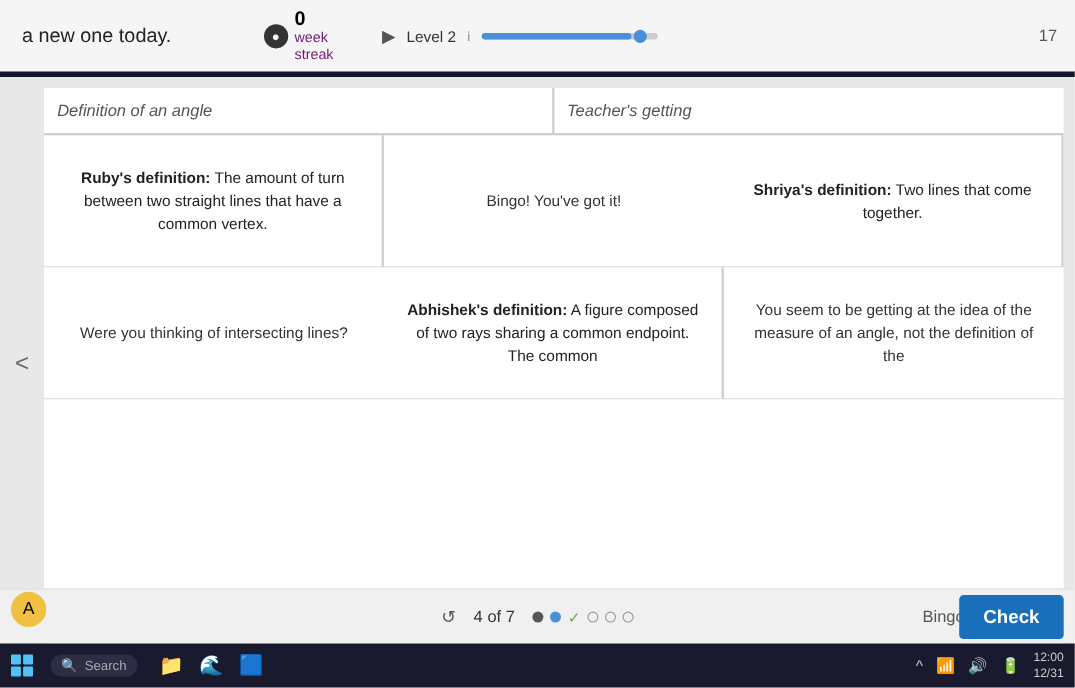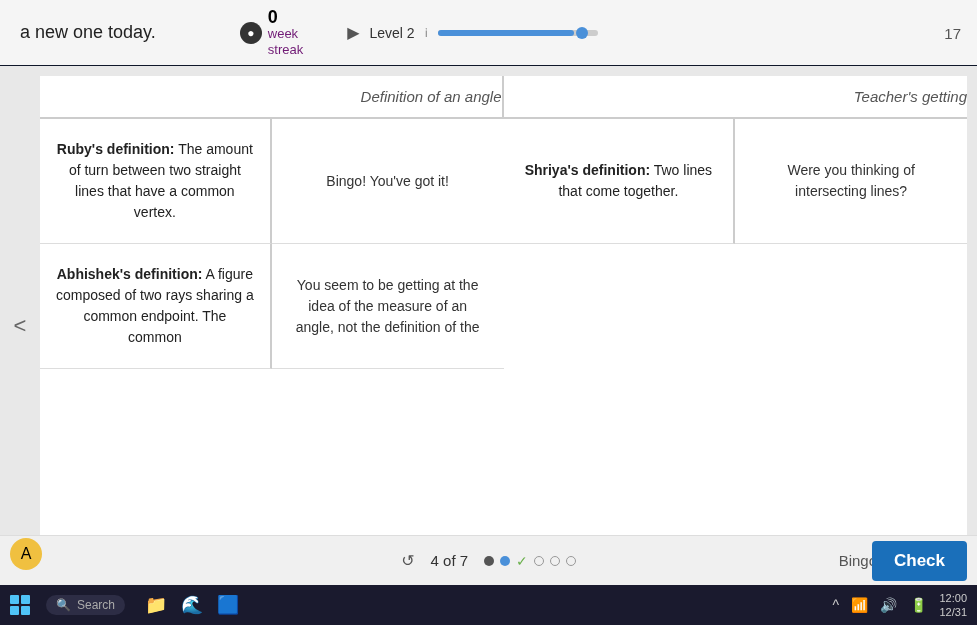--- a/index.html
+++ b/index.html
@@ -12,21 +12,21 @@
       position: relative;
     }
 
     
     .top-bar {
       background: #f5f5f5;
       padding: 8px 20px;
       display: flex;
       align-items: center;
       gap: 24px;
-      border-bottom: 1px solid #0f172a;
+      border-bottom: 5px solid #0f172a;
       position: relative;
     }
 
     .top-bar-title {
       font-size: 18px;
       font-weight: 400;
       color: #222;
     }
 
     .streak-section {
@@ -130,34 +130,34 @@
       overflow: hidden;
     }
 
     .table-header {
       display: grid;
       grid-template-columns: 1fr 1fr;
       border-bottom: 2px solid #ccc;
     }
 
     .table-header-cell {
-      padding: 12px 0;
+      padding: 12px 12px;
       font-size: 15px;
       color: #555;
       font-style: italic;
-      text-align: right;
+      text-align: left;
     }
 
     .table-header-cell:first-child {
       border-right: 2px solid #ccc;
     }
 
     .table-body {
       display: grid;
-      grid-template-columns: 1fr 1fr 1fr 1fr;
+      grid-template-columns: 1fr 1fr 1fr;
     }
 
     .table-row-def {
       padding: 20px 16px;
       border-bottom: 1px solid #ddd;
       border-right: 2px solid #ccc;
       font-size: 14px;
       color: #222;
       text-align: center;
       line-height: 1.5;

